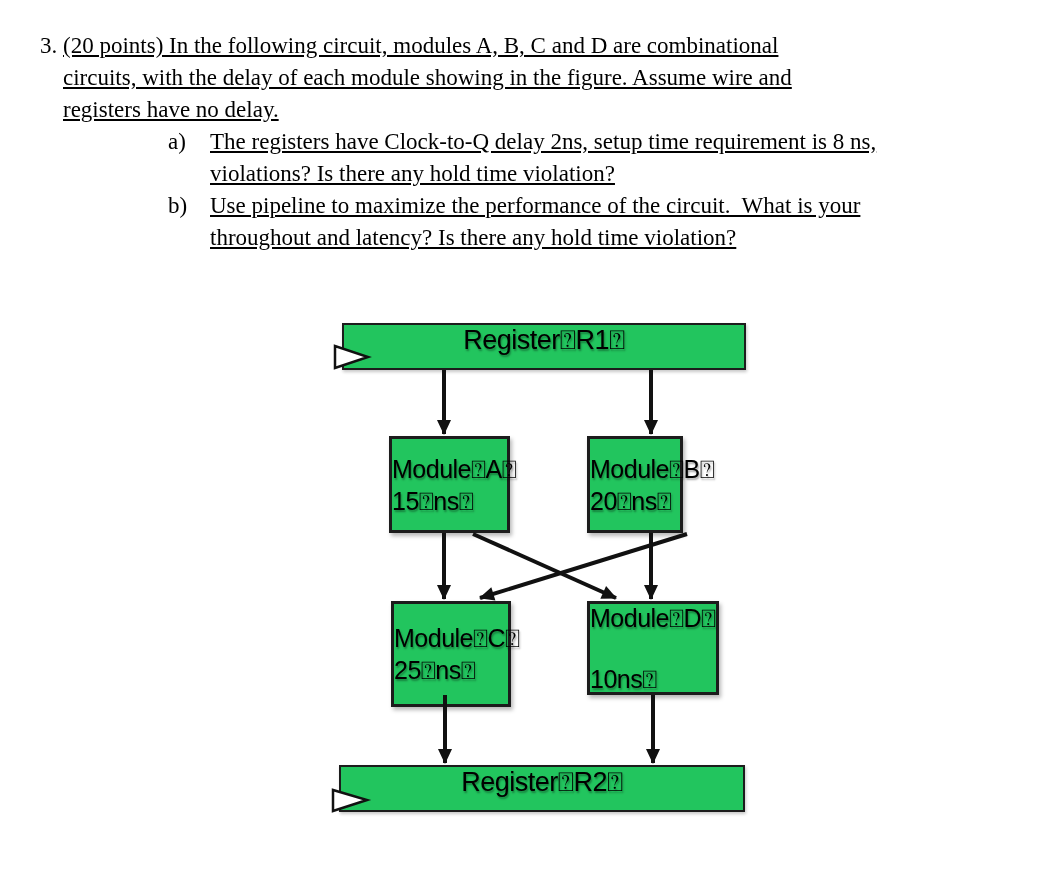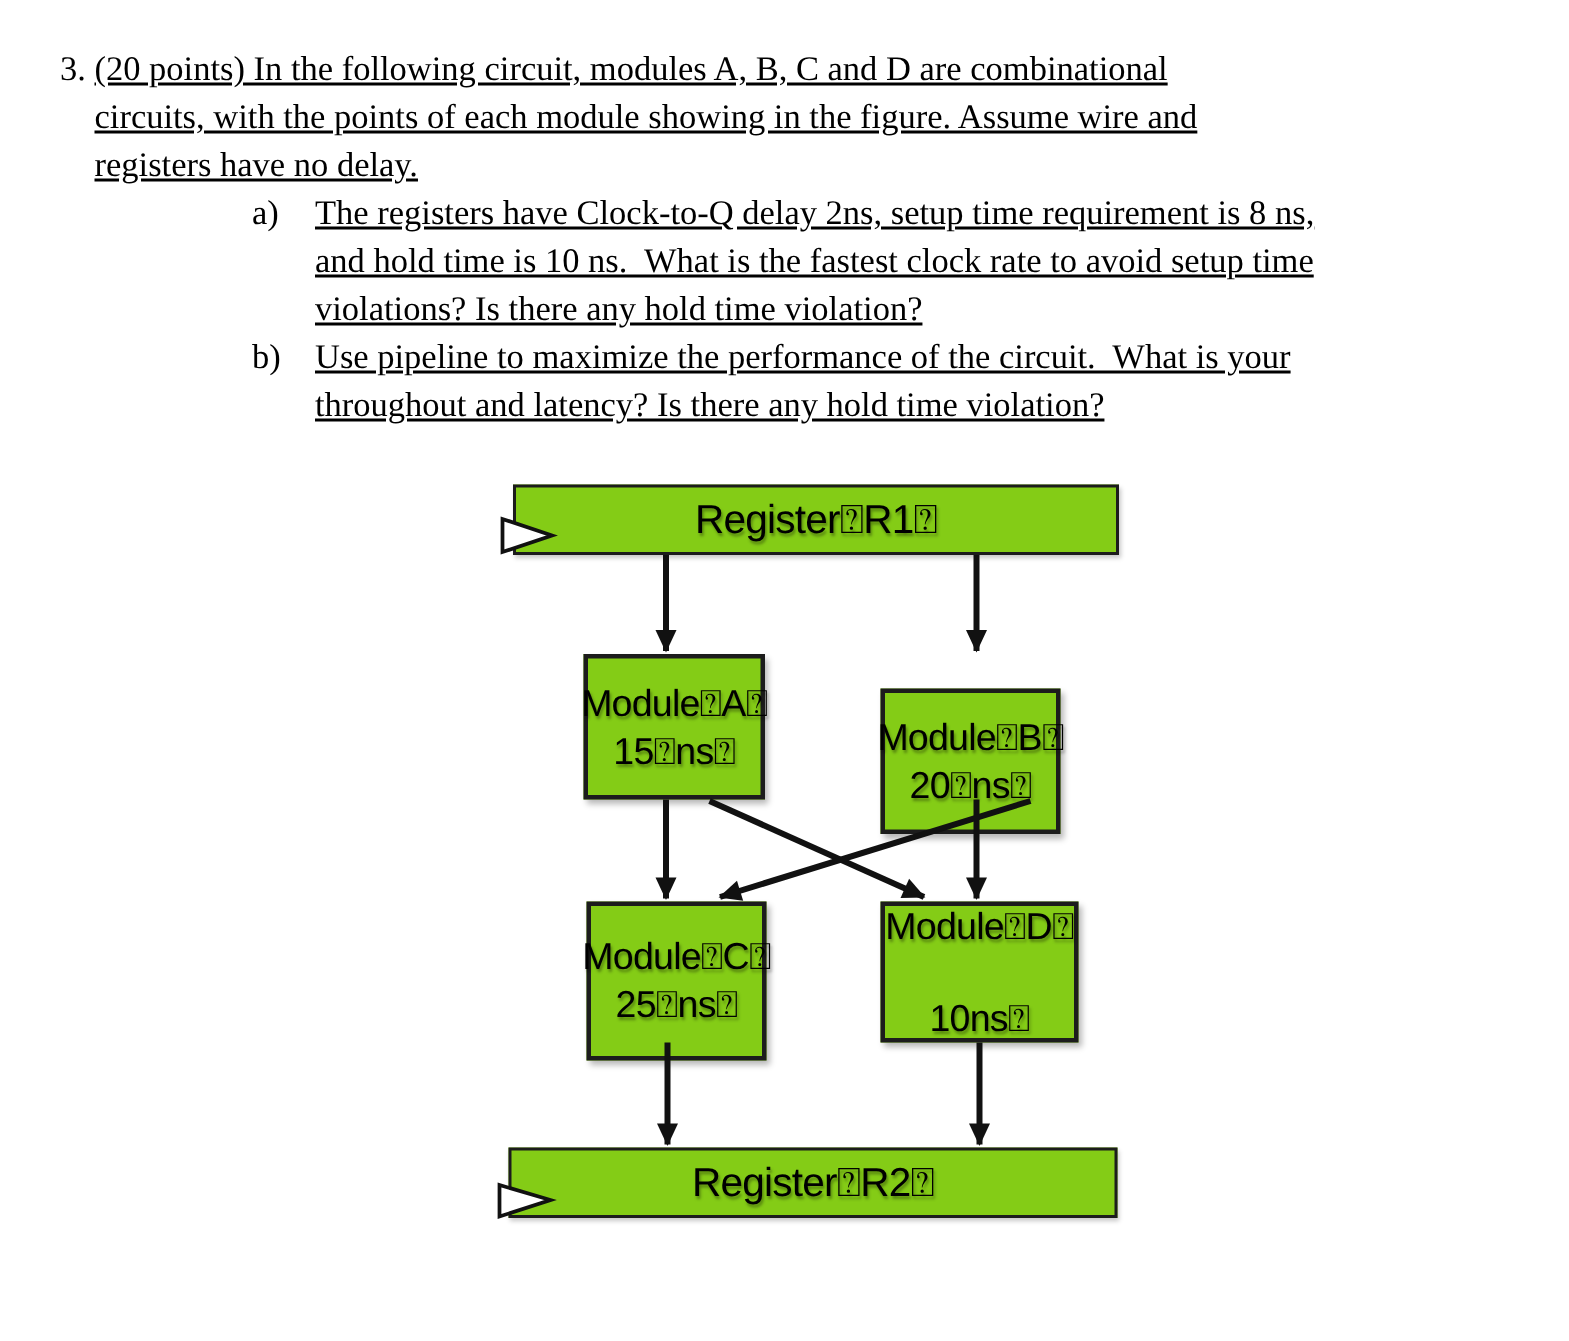--- a/index.html
+++ b/index.html
@@ -13,22 +13,22 @@
   .q-row{display:flex;}
   .q-num{width:23px;flex:none;}
   .sub-row{display:flex;margin-left:128px;}
   .sub-marker{width:42px;flex:none;}
   
   .diagram{
     position:absolute;left:330px;top:315px;width:430px;height:505px;
     font-family:"Liberation Sans","DejaVu Sans",sans-serif;
   }
   .box{
-    position:absolute;background:#84cc16;border:3px solid #1c1c1c;
-    box-sizing:border-box;display:flex;align-items:center;justify-content:center;
+    position:absolute;background:#22c55e;border:3px solid #1c1c1c;
+    box-sizing:border-box;display:flex;align-items:flex-start;justify-content:center;
     box-shadow:2px 3px 4px rgba(0,0,0,0.28);
   }
   .register{border-width:2px;box-shadow:1px 2px 3px rgba(0,0,0,0.22);}
   .reg-label{
     font-size:27px;letter-spacing:-0.5px;
     text-shadow:1px 2px 2px rgba(0,0,0,0.35);white-space:pre;
   }
   .module{flex-direction:column;}
   .mod-name,.mod-delay{
     display:block;font-size:25px;line-height:32px;letter-spacing:-0.5px;
@@ -37,29 +37,28 @@
   .wires{position:absolute;left:0;top:0;pointer-events:none;}
 </style>
 </head>
 <body>
 
 <div class="doc">
   <div class="q-row">
     <span class="q-num">3.</span>
     <div>
       <span class="line">(20 points) In the following circuit, modules A, B, C and D are combinational</span>
-      <span class="line">circuits, with the points of each module showing in the figure. Assume wire and</span>
+      <span class="line">circuits, with the delay of each module showing in the figure. Assume wire and</span>
       <span class="line">registers have no delay.</span>
     </div>
   </div>
   <div class="sub-row">
     <span class="sub-marker">a)</span>
     <div>
       <span class="line">The registers have Clock-to-Q delay 2ns, setup time requirement is 8 ns,</span>
-      <span class="line">and hold time is 10 ns.  What is the fastest clock rate to avoid setup time</span>
       <span class="line">violations? Is there any hold time violation?</span>
     </div>
   </div>
   <div class="sub-row">
     <span class="sub-marker">b)</span>
     <div>
       <span class="line">Use pipeline to maximize the performance of the circuit.  What is your</span>
       <span class="line">throughout and latency? Is there any hold time violation?</span>
     </div>
   </div>
@@ -69,21 +68,21 @@
 
   <div class="box register" style="left:12px;top:8px;width:404px;height:47px;">
     <span class="reg-label">Register⍰R1⍰</span>
   </div>
 
   <div class="box module" style="left:59px;top:121px;width:121px;height:97px;">
     <span class="mod-name">Module⍰A⍰</span>
     <span class="mod-delay">15⍰ns⍰</span>
   </div>
 
-  <div class="box module" style="left:257px;top:121px;width:120px;height:97px;margin-top:23px;">
+  <div class="box module" style="left:257px;top:121px;width:96px;height:97px;">
     <span class="mod-name">Module⍰B⍰</span>
     <span class="mod-delay">20⍰ns⍰</span>
   </div>
 
   <div class="box module" style="left:61px;top:286px;width:120px;height:106px;">
     <span class="mod-name">Module⍰C⍰</span>
     <span class="mod-delay">25⍰ns⍰</span>
   </div>
 
   <div class="box module" style="left:257px;top:286px;width:132px;height:94px;gap:29px;">

